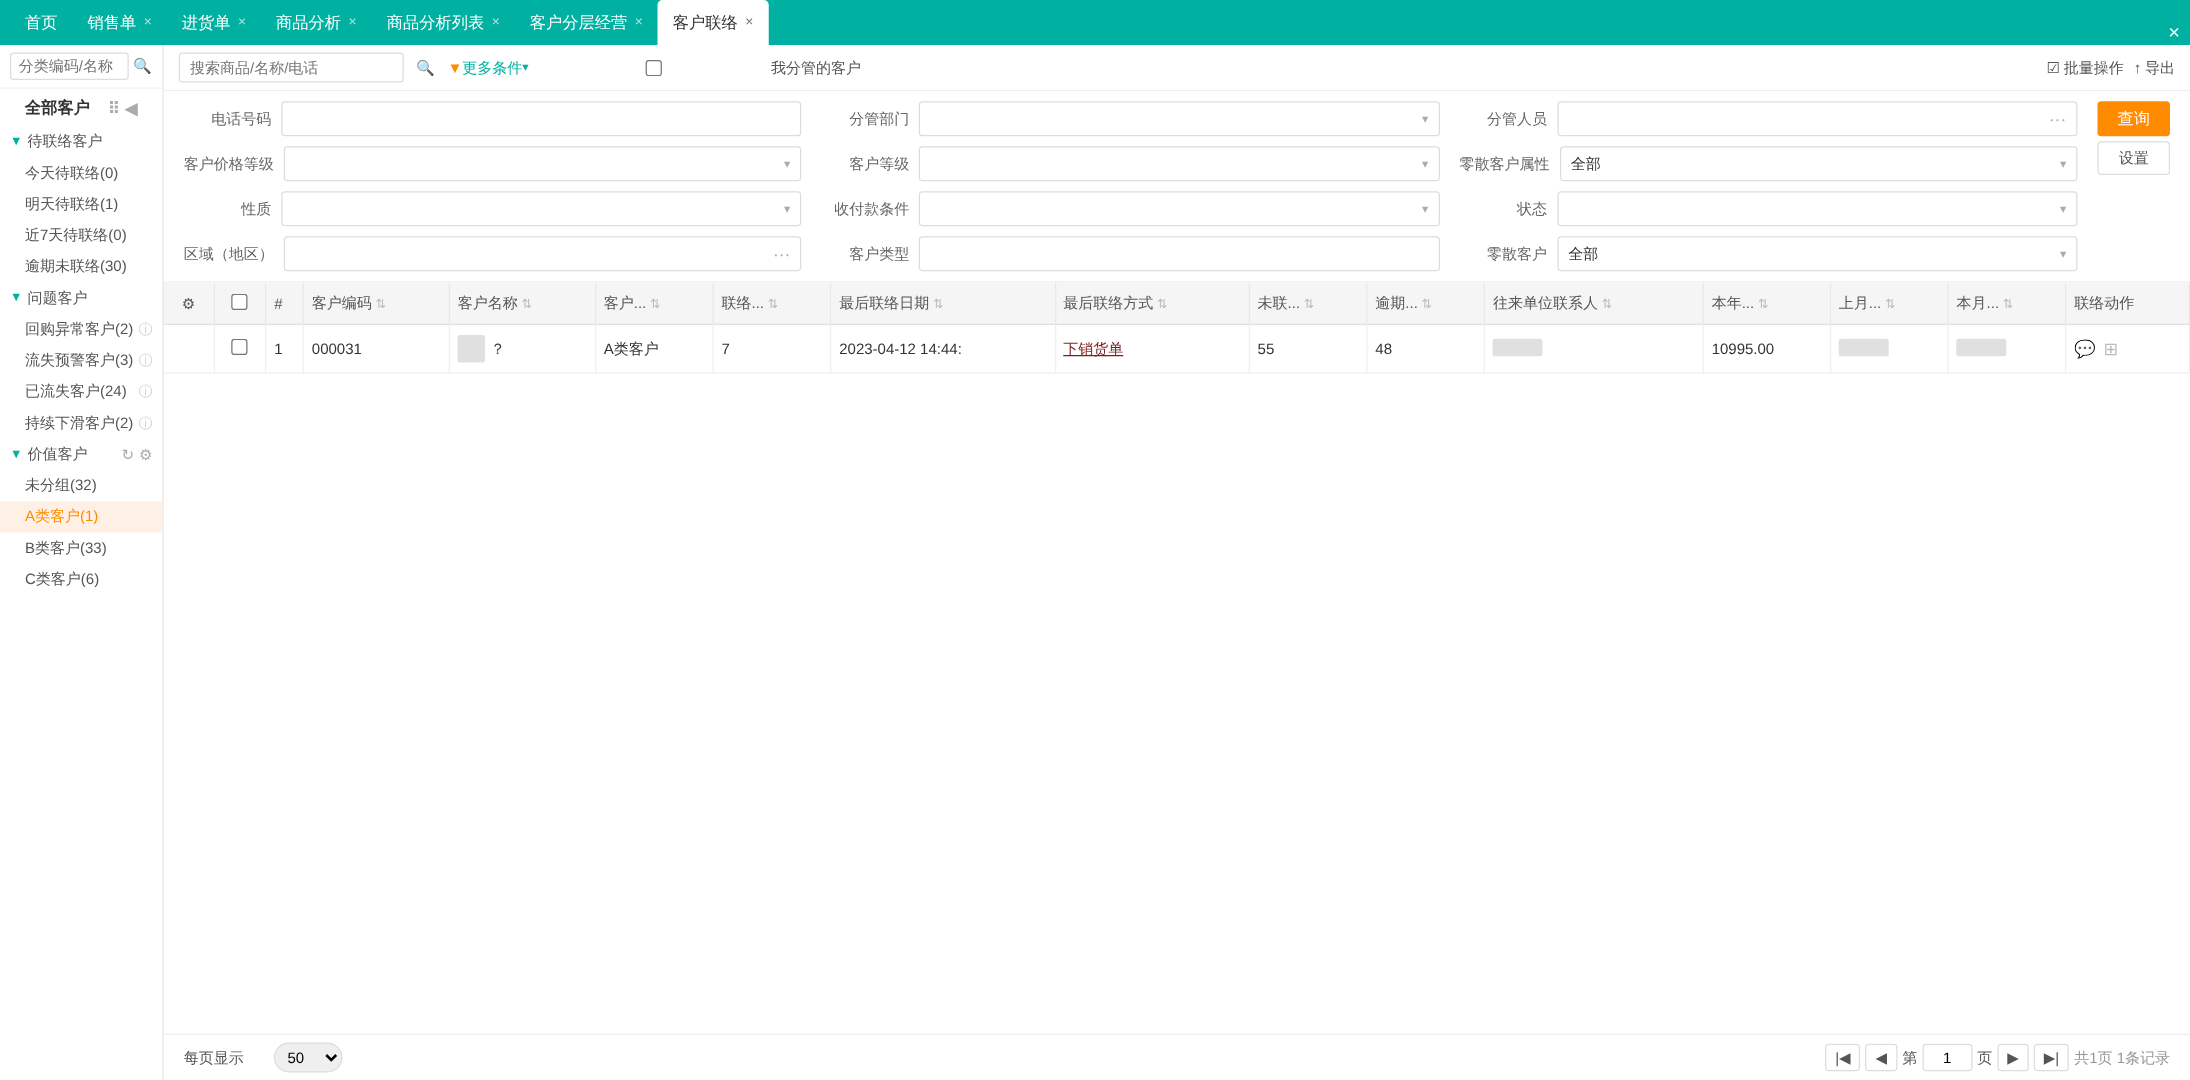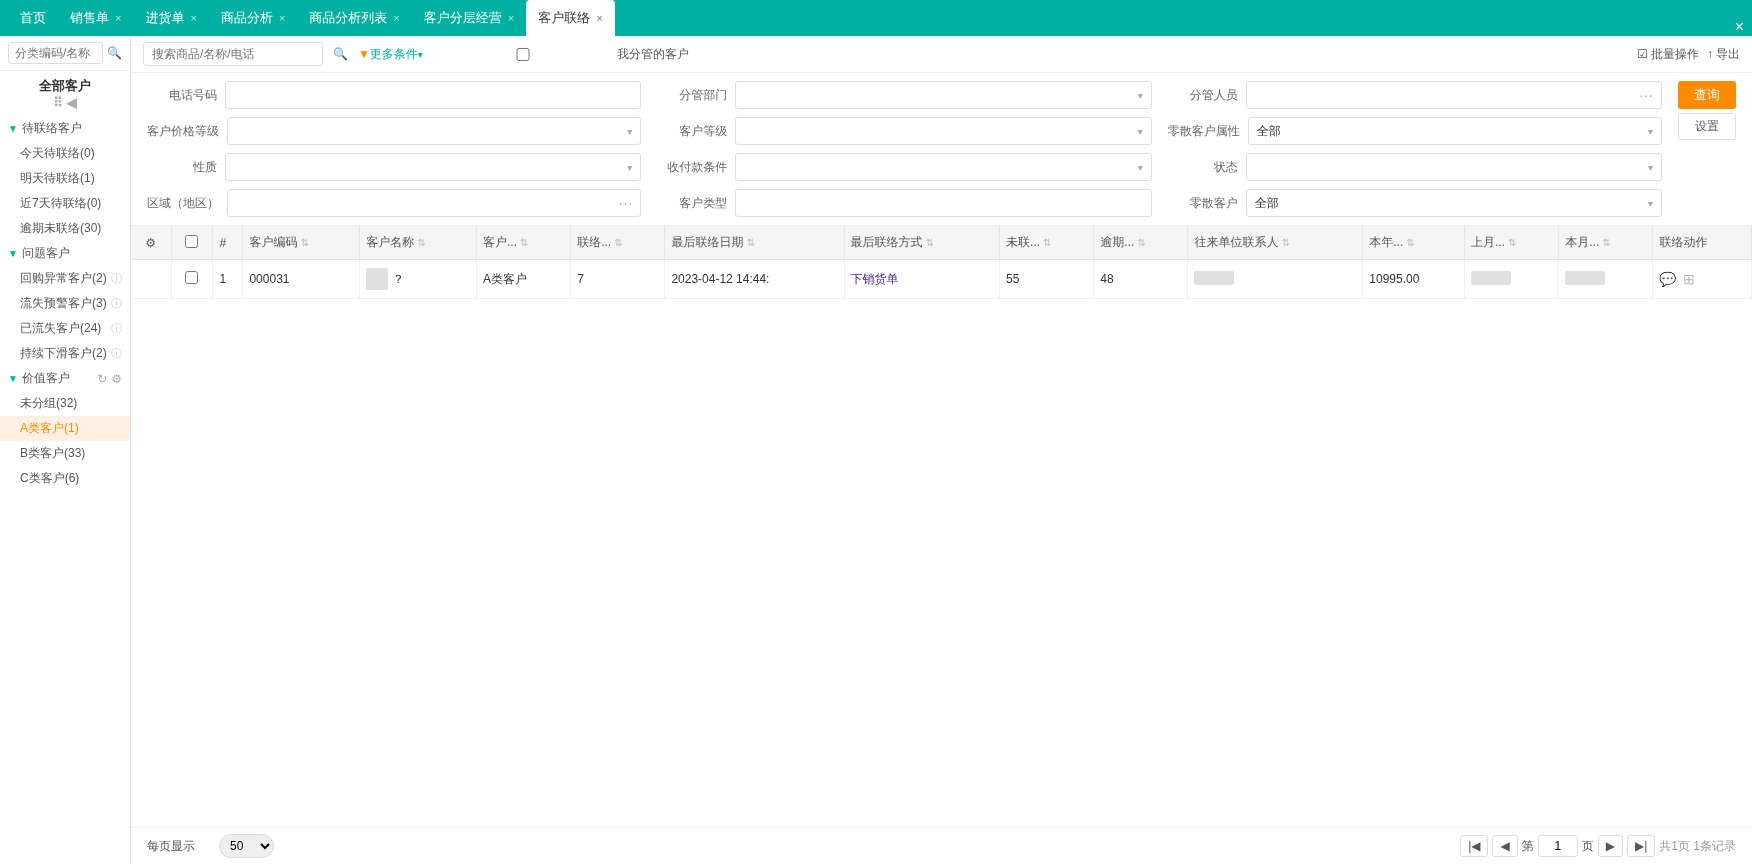--- a/index.html
+++ b/index.html
@@ -84,21 +84,20 @@
     }
     .sidebar-header {
       display: flex;
       align-items: center;
       justify-content: space-between;
       padding: 6px 20px;
       font-weight: bold;
       font-size: 13px;
       color: #333;
       background: #fff;
-      flex-direction: column;
     }
     .sidebar-header .header-icons {
       display: flex;
       gap: 4px;
       color: #aaa;
       cursor: pointer;
     }
     .sidebar-section-title {
       display: flex;
       align-items: center;
@@ -325,22 +324,23 @@
       white-space: nowrap;
     }
     tbody td:first-child {
       text-align: center;
       color: #999;
     }
     .td-checkbox {
       text-align: center;
     }
     .link-text {
-      color: #4c1d95;
-      cursor: pointer;
+      color: #7f1d1d;
+      cursor: pointer;
+      text-decoration: underline;
     }
     .action-icons {
       display: flex;
       gap: 6px;
       align-items: center;
     }
     .action-icon {
       color: #bbb;
       cursor: pointer;
       font-size: 14px;

